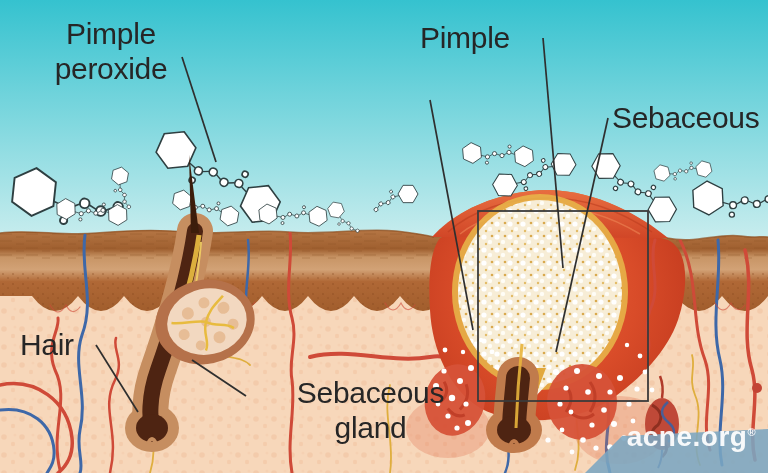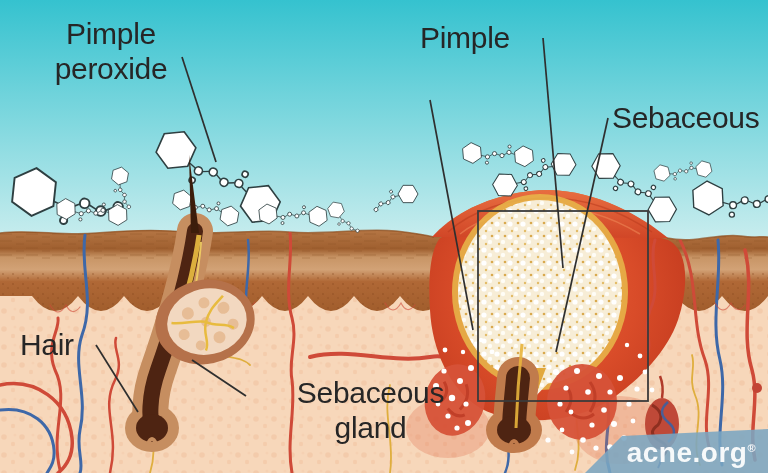--- a/index.html
+++ b/index.html
@@ -12,21 +12,21 @@
   .label{
     position:absolute;
     color:var(--label-text,#262626);
     font-size:30px;line-height:35px;
     white-space:pre-line;
     letter-spacing:-0.3px;
     text-align:center;
   }
   .label.center{text-align:center;}
   .wm-text{
-    position:absolute;right:12px;bottom:4px;
+    position:absolute;right:12px;bottom:20px;
     color:var(--watermark-text,#fff);
     font-size:28px;font-weight:bold;letter-spacing:0.5px;
     opacity:0.93;
     margin-left:20px;
   }
   .wm-text sup{font-size:11px;font-weight:bold;}
   
   .sky-top{stop-color:var(--sky-top,#35c2cf);}
   .sky-bottom{stop-color:var(--sky-bottom,#c9edee);}
   .dermis-fill{fill:var(--dermis,#f7d7ba);}

